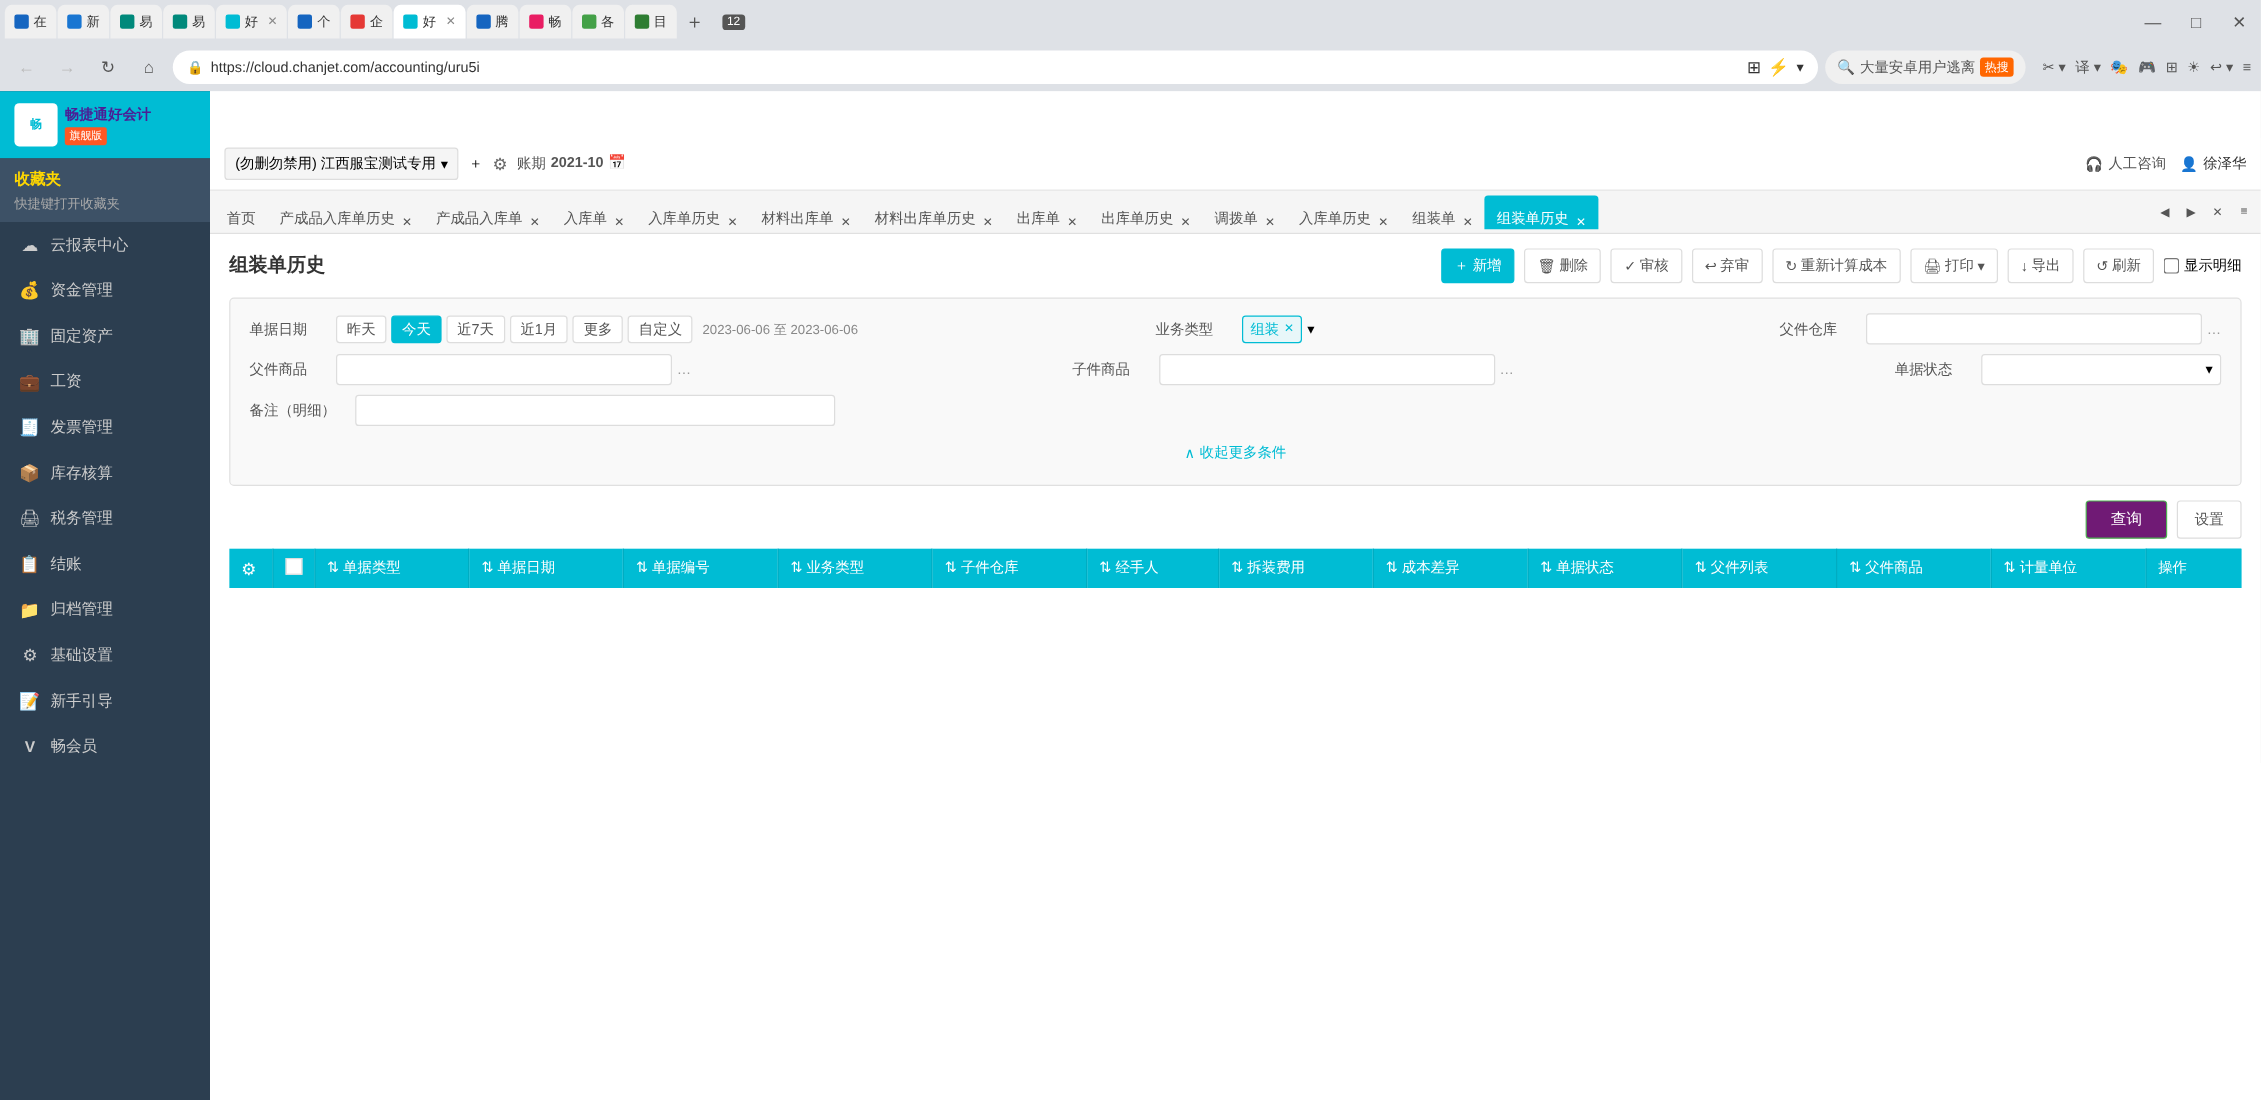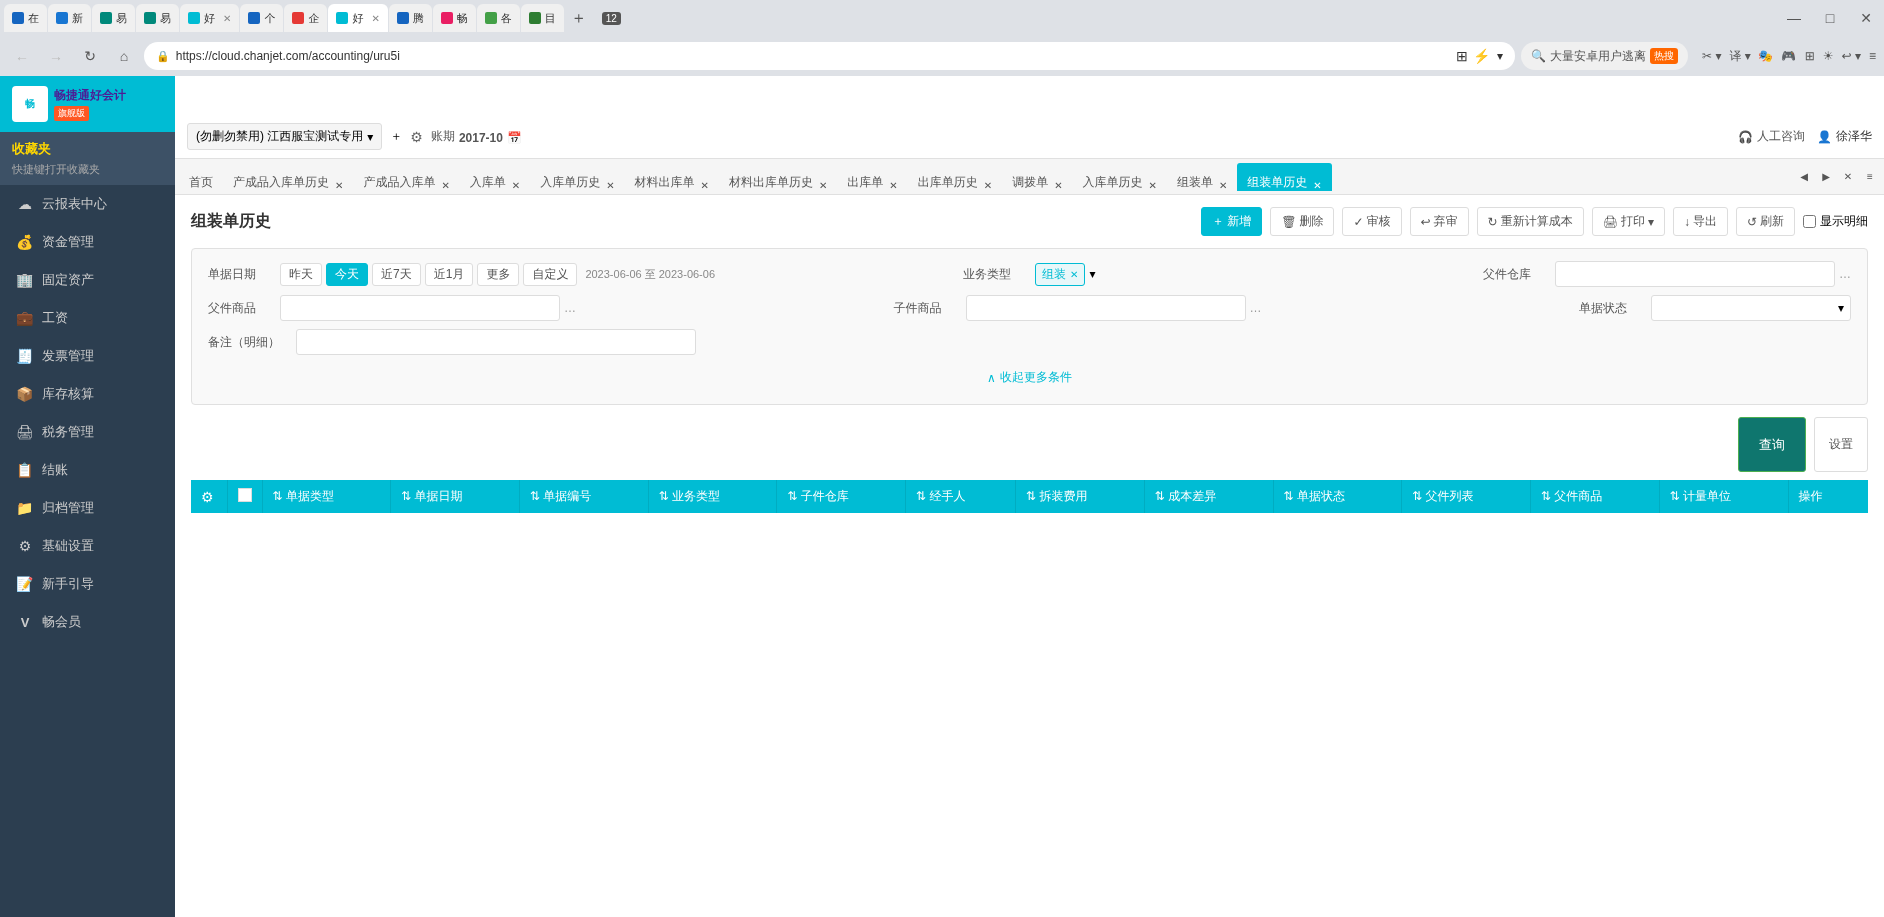--- a/index.html
+++ b/index.html
@@ -38,21 +38,21 @@
     .sidebar-nav { flex: 1; overflow-y: auto; }
     .nav-item { display: flex; align-items: center; gap: 8px; padding: 10px 16px; color: #ccc; cursor: pointer; font-size: 13px; }
     .nav-icon { width: 18px; height: 18px; display: flex; align-items: center; justify-content: center; font-size: 14px; flex-shrink: 0; }
 
     
     .main-content { flex: 1; display: flex; flex-direction: column; background: #fff; overflow: hidden; }
 
     
     .top-bar { display: flex; align-items: center; height: 44px; background: #fff; border-bottom: 1px solid #e0e0e0; padding: 0 12px; gap: 8px; margin-top: 39px; }
     .company-select { display: flex; align-items: center; gap: 4px; background: #f5f5f5; border: 1px solid #ddd; border-radius: 3px; padding: 4px 8px; font-size: 12px; cursor: pointer; }
-    .period-info { display: flex; align-items: flex-end; gap: 4px; font-size: 12px; color: #555; }
+    .period-info { display: flex; align-items: flex-start; gap: 4px; font-size: 12px; color: #555; }
     .top-bar-right { margin-left: auto; display: flex; align-items: center; gap: 12px; }
     .service-btn { display: flex; align-items: center; gap: 4px; font-size: 12px; color: #555; cursor: pointer; }
     .user-info { display: flex; align-items: center; gap: 4px; font-size: 12px; color: #333; }
 
     
     .page-tabs { display: flex; align-items: center; height: 36px; background: #f5f5f5; border-bottom: 1px solid #e0e0e0; overflow-x: auto; white-space: nowrap; padding: 0 4px; }
     .page-tab { display: inline-flex; align-items: flex-end; height: 28px; padding: 0 10px; font-size: 12px; color: #555; cursor: pointer; border-radius: 3px 3px 0 0; gap: 4px; flex-shrink: 0; }
     .page-tab.active { background: #00bcd4; color: #fff; }
     .page-tab-close { font-size: 10px; cursor: pointer; color: inherit; margin-left: 2px; }
     .page-tab-arrows { display: flex; align-items: center; gap: 2px; margin-left: auto; }
@@ -60,21 +60,21 @@
 
     
     .content-area { flex: 1; padding: 12px 16px; overflow-y: auto; }
 
     
     .page-header { display: flex; align-items: center; justify-content: space-between; margin-bottom: 12px; }
     .page-title { font-size: 16px; font-weight: bold; color: #333; }
     .action-bar { display: flex; align-items: center; gap: 8px; }
     .action-btn { display: flex; align-items: center; gap: 3px; padding: 5px 10px; font-size: 12px; cursor: pointer; border: 1px solid #ddd; border-radius: 3px; background: #fff; color: #555; }
     .action-btn.primary { background: #00bcd4; color: #fff; border-color: #00bcd4; }
-    .action-btn.green { background: #0f766e; color: #fff; border-color: #4caf50; }
+    .action-btn.green { background: #701a75; color: #fff; border-color: #4caf50; }
 
     
     .filter-area { background: #f9f9f9; border: 1px solid #e0e0e0; border-radius: 4px; padding: 12px 16px; margin-bottom: 12px; }
     .filter-row { display: flex; align-items: center; gap: 16px; margin-bottom: 8px; }
     .filter-row:last-child { margin-bottom: 0; }
     .filter-label { color: #555; font-size: 12px; white-space: nowrap; min-width: 56px; }
     .date-filters { display: flex; align-items: center; gap: 4px; }
     .date-btn { padding: 2px 8px; border: 1px solid #ddd; border-radius: 3px; font-size: 12px; cursor: pointer; color: #555; background: #fff; }
     .date-btn.active { background: #00bcd4; color: #fff; border-color: #00bcd4; }
     .date-range { font-size: 11px; color: #888; margin-left: 4px; }
@@ -277,21 +277,21 @@
       <div class="company-select">
         <span>(勿删勿禁用) 江西服宝测试专用</span>
         <span>▾</span>
       </div>
       <div style="display:flex; align-items:center; gap:4px;">
         <span>＋</span>
       </div>
       <div style="font-size:14px; color:#666;">⚙</div>
       <div class="period-info">
         <span>账期</span>
-        <span style="font-weight:bold;">2017-10</span>
+        <span style="font-weight:bold;">2021-10</span>
         <span>📅</span>
       </div>
       <div class="top-bar-right">
         <div class="service-btn">
           <span>🎧</span>
           <span>人工咨询</span>
         </div>
         <div class="user-info">
           <span>👤</span>
           <span>徐泽华</span>
@@ -457,21 +457,21 @@
         </div>
 
         <div class="collapse-bar">
           <span>∧</span>
           <span>收起更多条件</span>
         </div>
       </div>
 
       <div style="display:flex; justify-content:flex-end; gap:8px; margin-bottom:8px;">
         <button class="action-btn green" style="padding: 6px 20px; font-size:13px;">查询</button>
-        <button class="action-btn" style="padding: 18px 14px;">设置</button>
+        <button class="action-btn" style="padding: 6px 14px;">设置</button>
       </div>
 
       <div style="overflow-x: auto;">
         <table class="data-table">
           <thead class="table-header">
             <tr>
               <th class="settings-col">
                 <span class="settings-gear">⚙</span>
               </th>
               <th class="checkbox-col">

